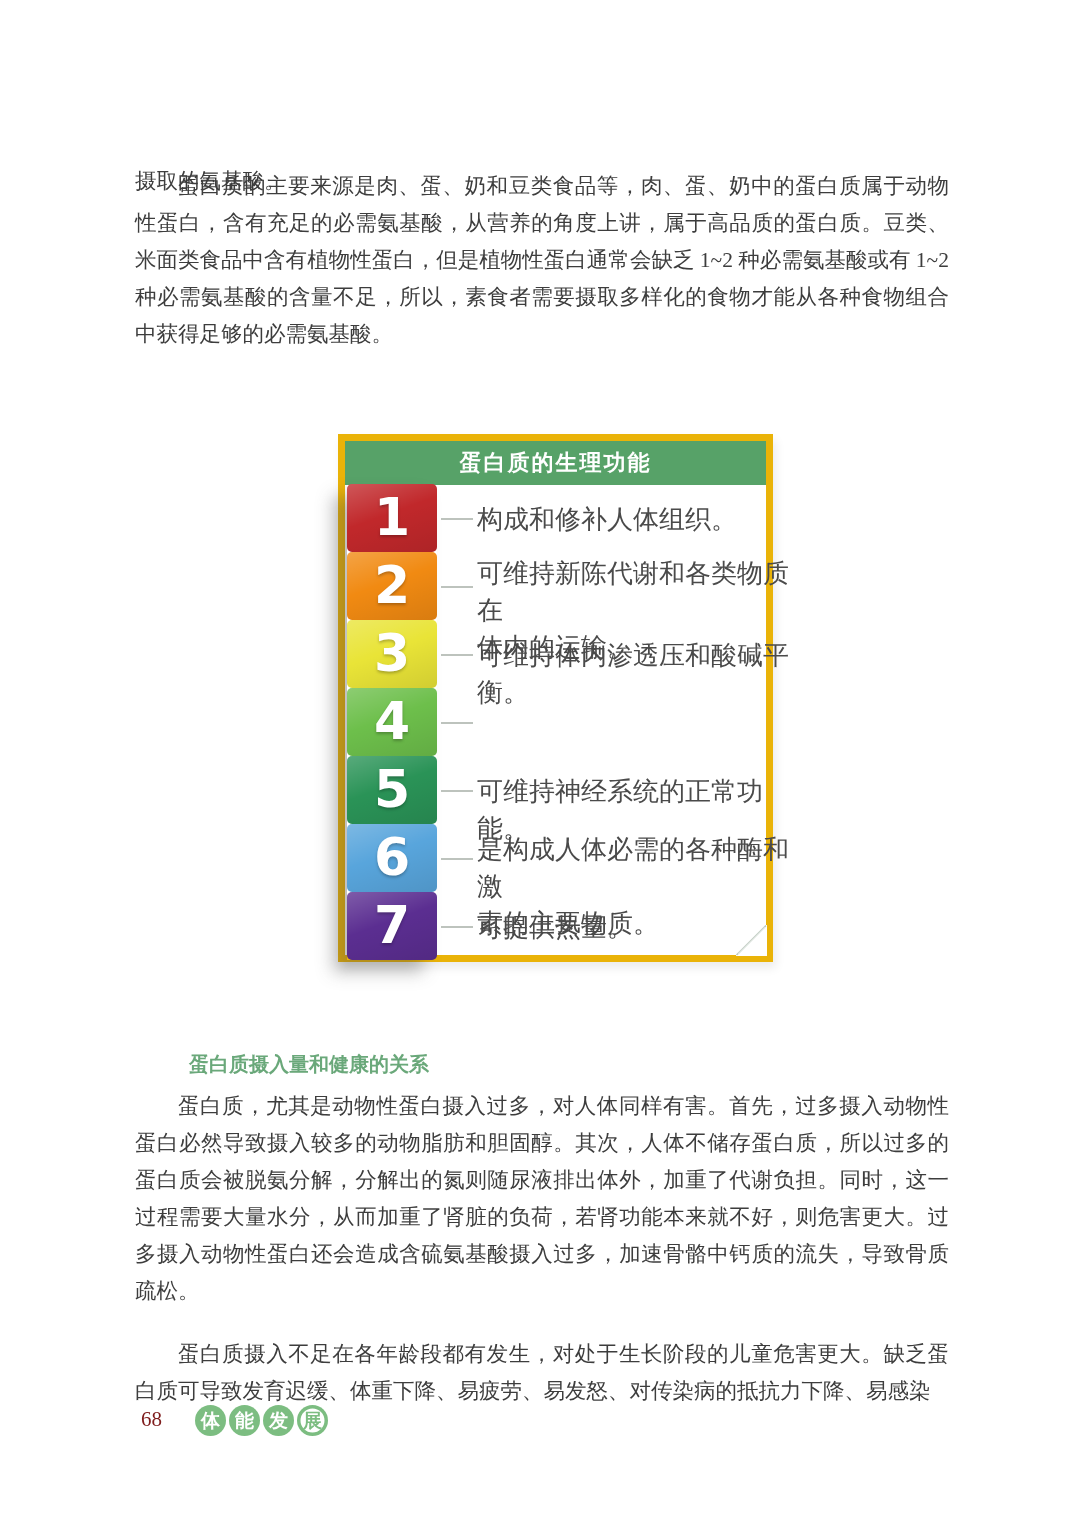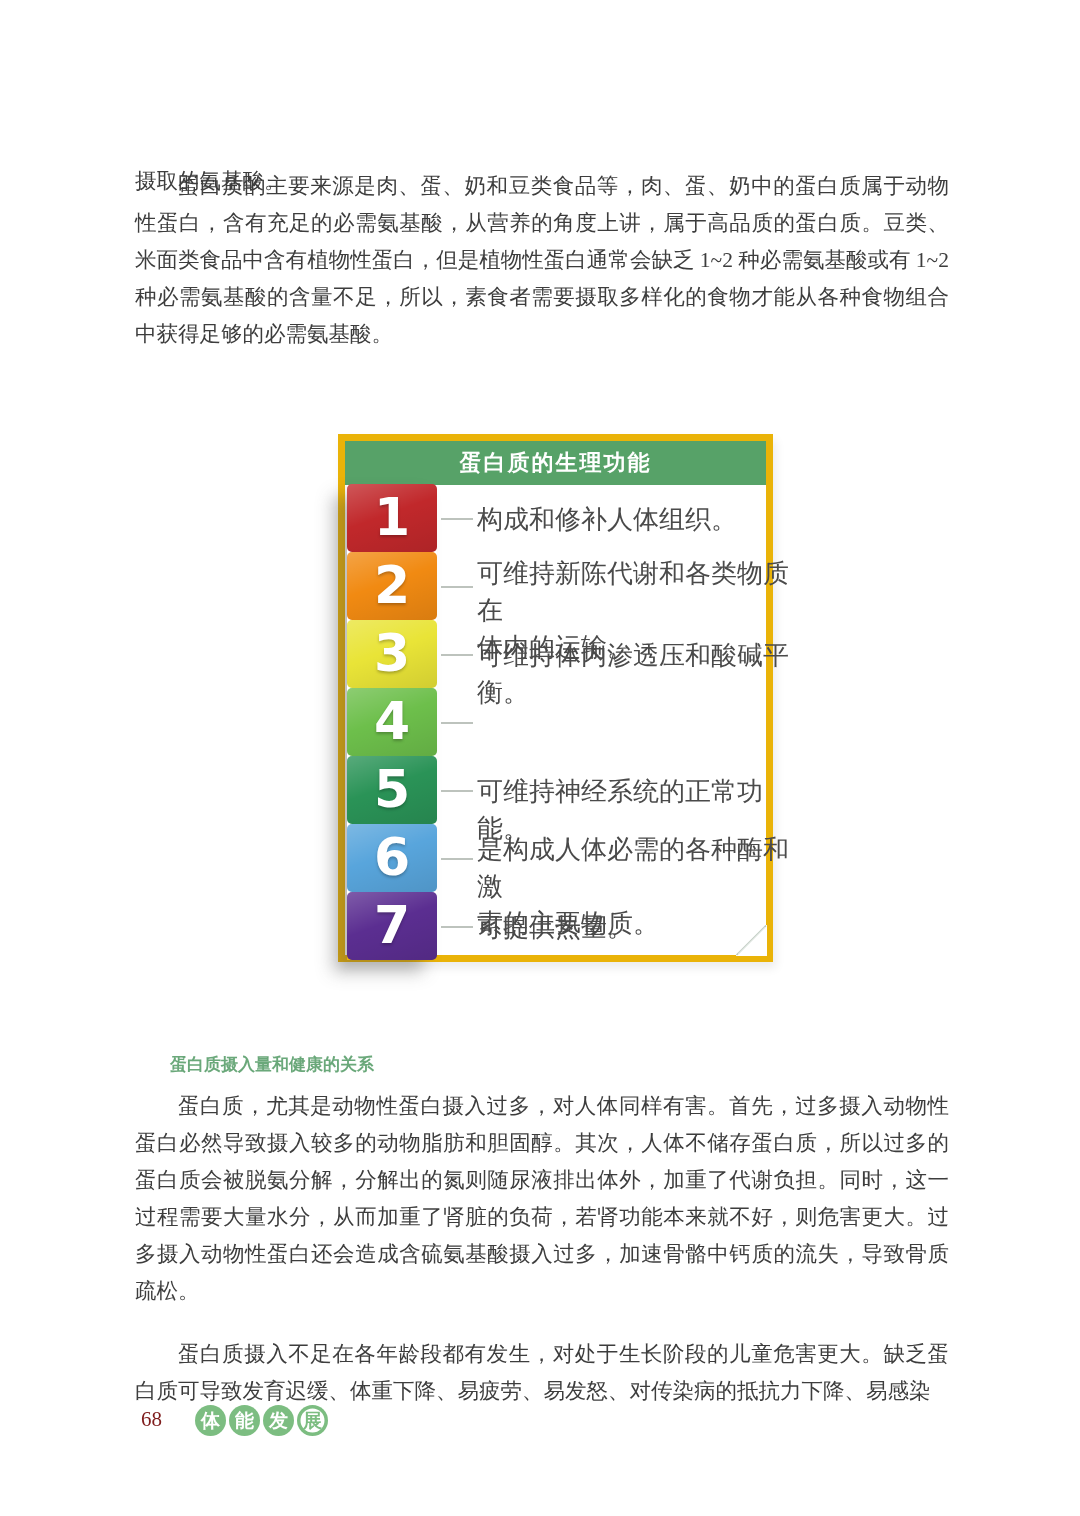--- a/index.html
+++ b/index.html
@@ -10,22 +10,22 @@
   
   .para{
     position:absolute;left:135px;width:814px;margin:0;
     font-size:21.5px;line-height:37px;color:#3d3d3d;
     text-align:justify;
   }
   .indent{text-indent:2em;}
   #p-top{top:131px;margin-top:32px;}
   #p-sources{top:168px;}
   #section-heading{
-    position:absolute;left:136px;top:1046px;width:814px;margin:0;
-    font-size:17px;line-height:37px;font-weight:bold;text-indent:2em;
+    position:absolute;left:149px;top:1046px;width:814px;margin:0;
+    font-size:20px;line-height:37px;font-weight:bold;text-indent:2em;
   }
   #p-excess{top:1088px;}
   #p-def{top:1311px;margin-top:25px;}
 
   
   .panel{
     position:absolute;left:338px;top:434px;width:435px;height:528px;
     background:#fff;border:7px solid #eab308;box-sizing:border-box;
     box-shadow:3px 6px 9px rgba(0,0,0,0.08);
   }

